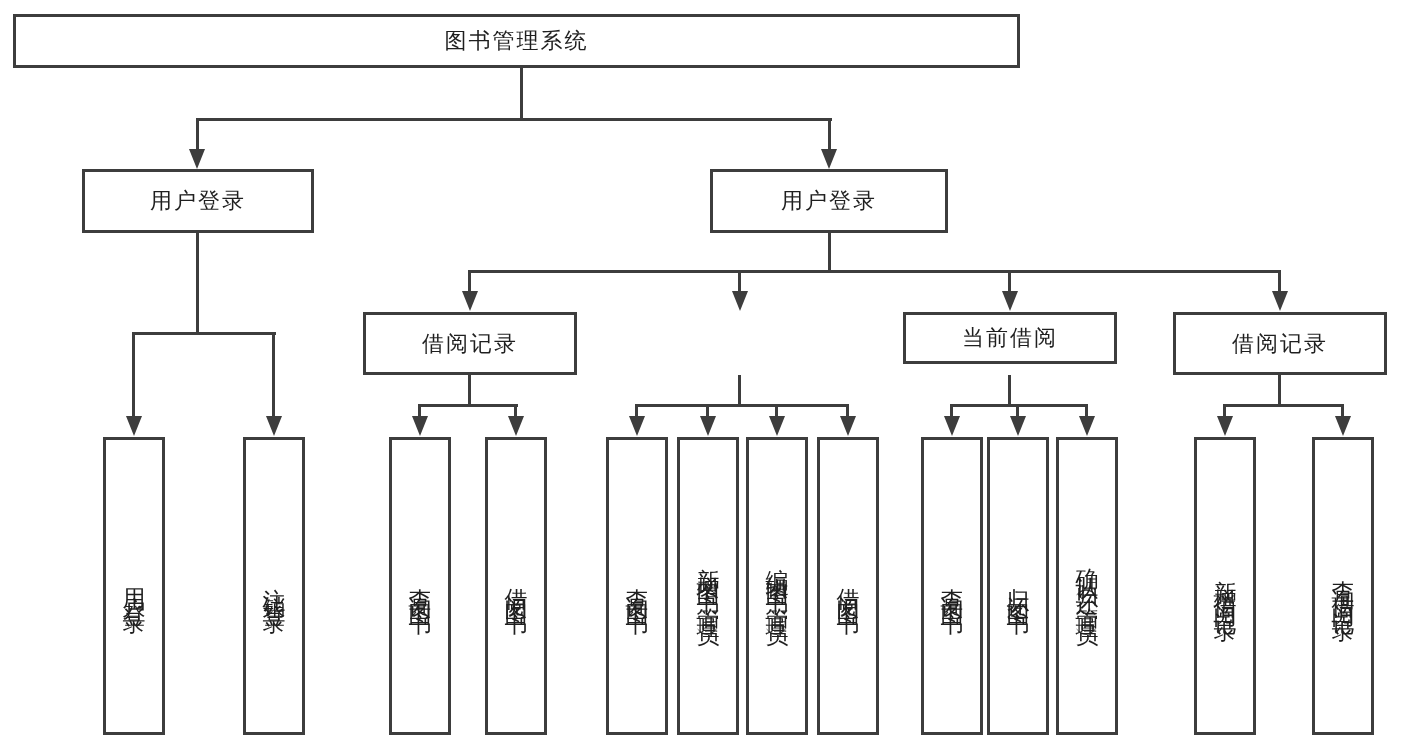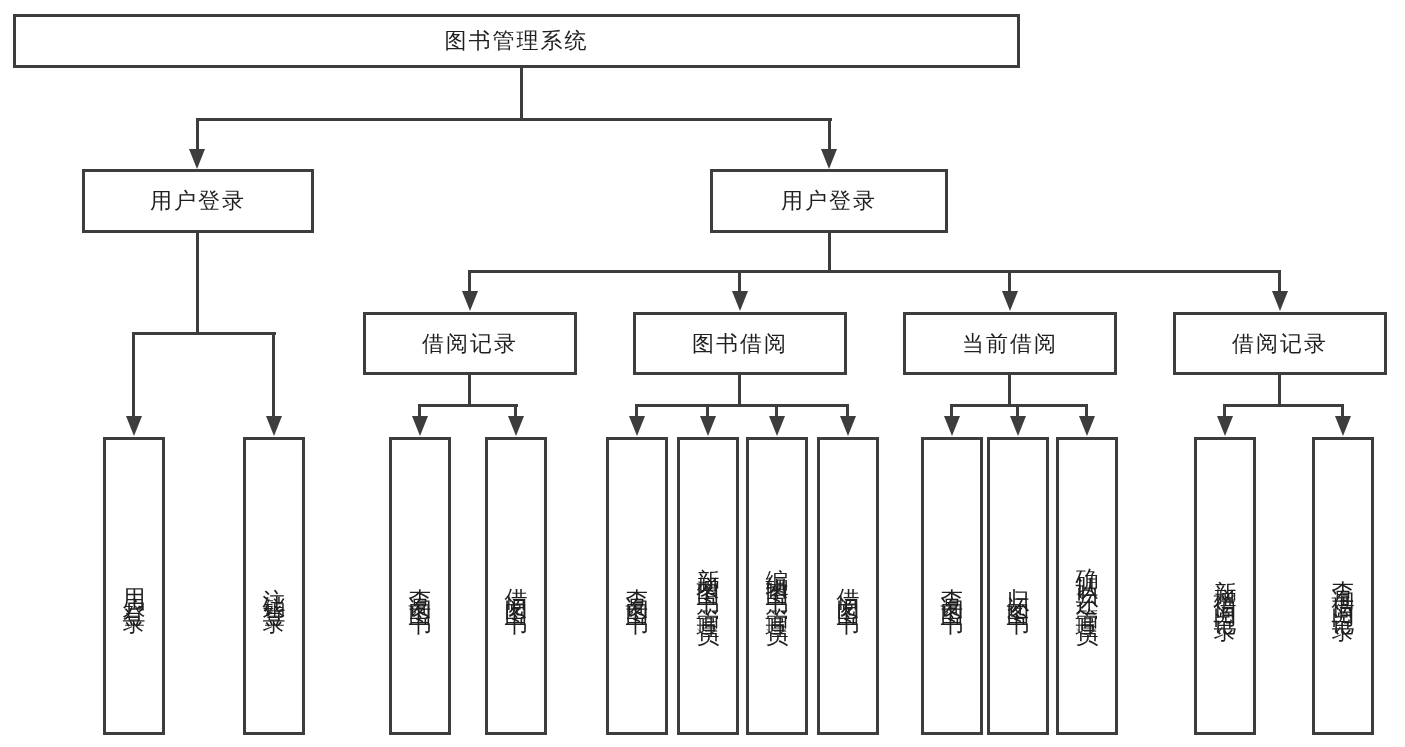--- a/index.html
+++ b/index.html
@@ -95,22 +95,21 @@
   <div class="vline" style="left:468px;top:270px;height:23px"></div>
   <div class="arrow" style="left:462px;top:291px"></div>
   <div class="vline" style="left:738px;top:270px;height:23px"></div>
   <div class="arrow" style="left:732px;top:291px"></div>
   <div class="vline" style="left:1008px;top:270px;height:23px"></div>
   <div class="arrow" style="left:1002px;top:291px"></div>
   <div class="vline" style="left:1278px;top:270px;height:23px"></div>
   <div class="arrow" style="left:1272px;top:291px"></div>
 
   <div class="box" style="left:363px;top:312px;width:214px;height:63px">借阅记录</div>
-  <div class="box" style="left:633px;top:312px;width:214px;height:63px">图书借阅</div>
-  <div class="box" style="left:903px;top:312px;width:214px;height:63px">当前借阅</div>
+  <div class="box" style="left:903px;top:312px;width:214px;height:52px">当前借阅</div>
   <div class="box" style="left:1173px;top:312px;width:214px;height:63px">借阅记录</div>
 
   <div class="vline" style="left:468px;top:375px;height:31px"></div>
   <div class="hline" style="left:418px;top:404px;width:100px"></div>
   <div class="vline" style="left:418px;top:404px;height:14px"></div>
   <div class="arrow" style="left:412px;top:416px"></div>
   <div class="vline" style="left:514px;top:404px;height:14px"></div>
   <div class="arrow" style="left:508px;top:416px"></div>
 
   <div class="vline" style="left:738px;top:375px;height:31px"></div>

